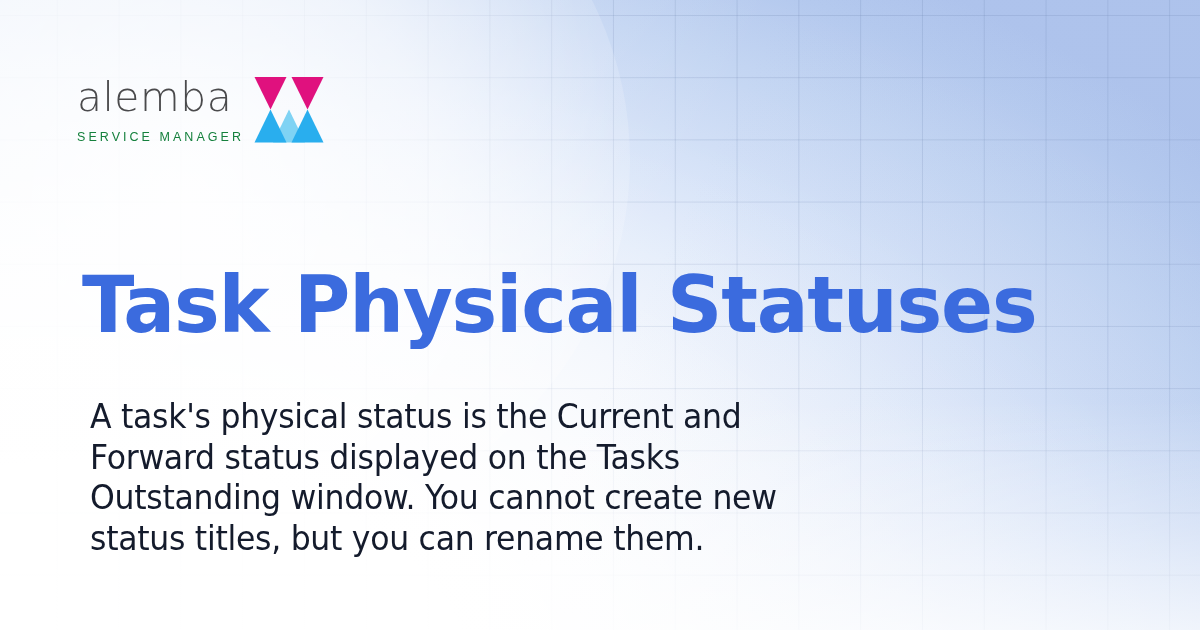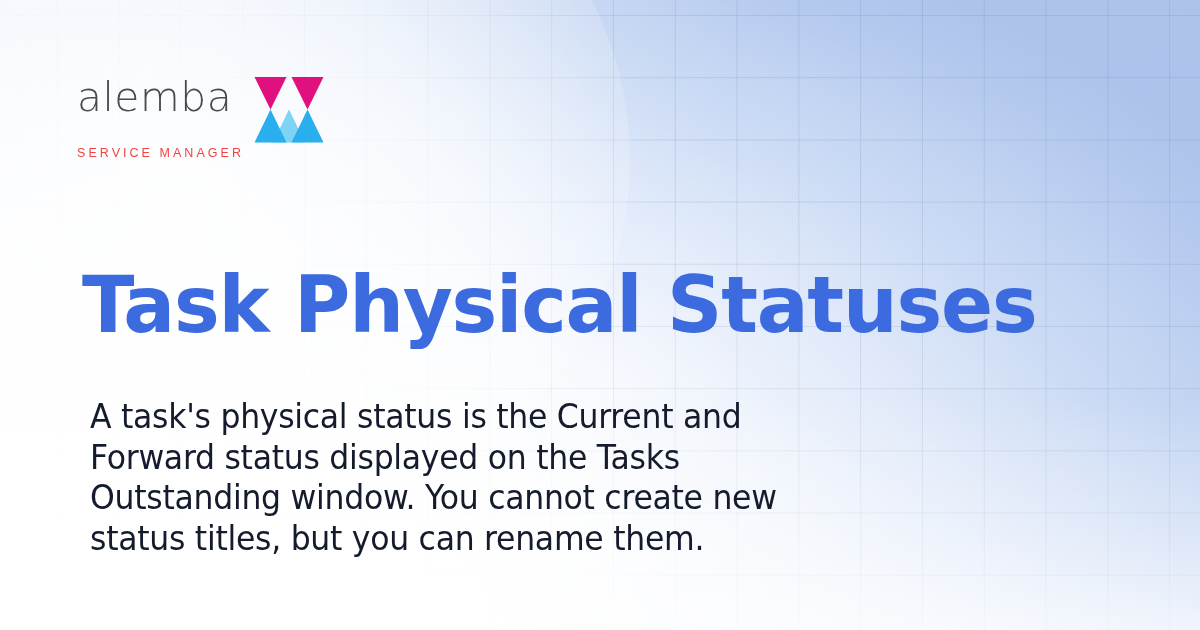--- a/index.html
+++ b/index.html
@@ -100,40 +100,39 @@
     left: 77px;
     top: 74px;
     display: flex;
     align-items: flex-start;
   }
   .logo-text-block {
     display: flex;
     flex-direction: column;
     align-items: flex-start;
     padding-top: 3px;
-    gap: 10px;
   }
   .wordmark {
     font-family: "DejaVu Sans", sans-serif;
     font-size: 40px;
     line-height: 40px;
     font-weight: 300;
     letter-spacing: 0.5px;
     color: #4a4a4c;
     transform: scaleX(1.02);
     transform-origin: left center;
   }
   .tagline {
-    margin-top: 20px;
+    margin-top: 14px;
     font-family: "Liberation Sans", sans-serif;
     font-size: 12.5px;
     line-height: 13px;
     font-weight: 400;
     letter-spacing: 3.05px;
-    color: #ef4444;
+    color: #15803d;
     white-space: nowrap;
     text-align: right;
   }
   #logo-mark {
     margin-left: 10px;
     margin-top: 2px;
     width: 70px;
     height: 68px;
     display: block;
   }

